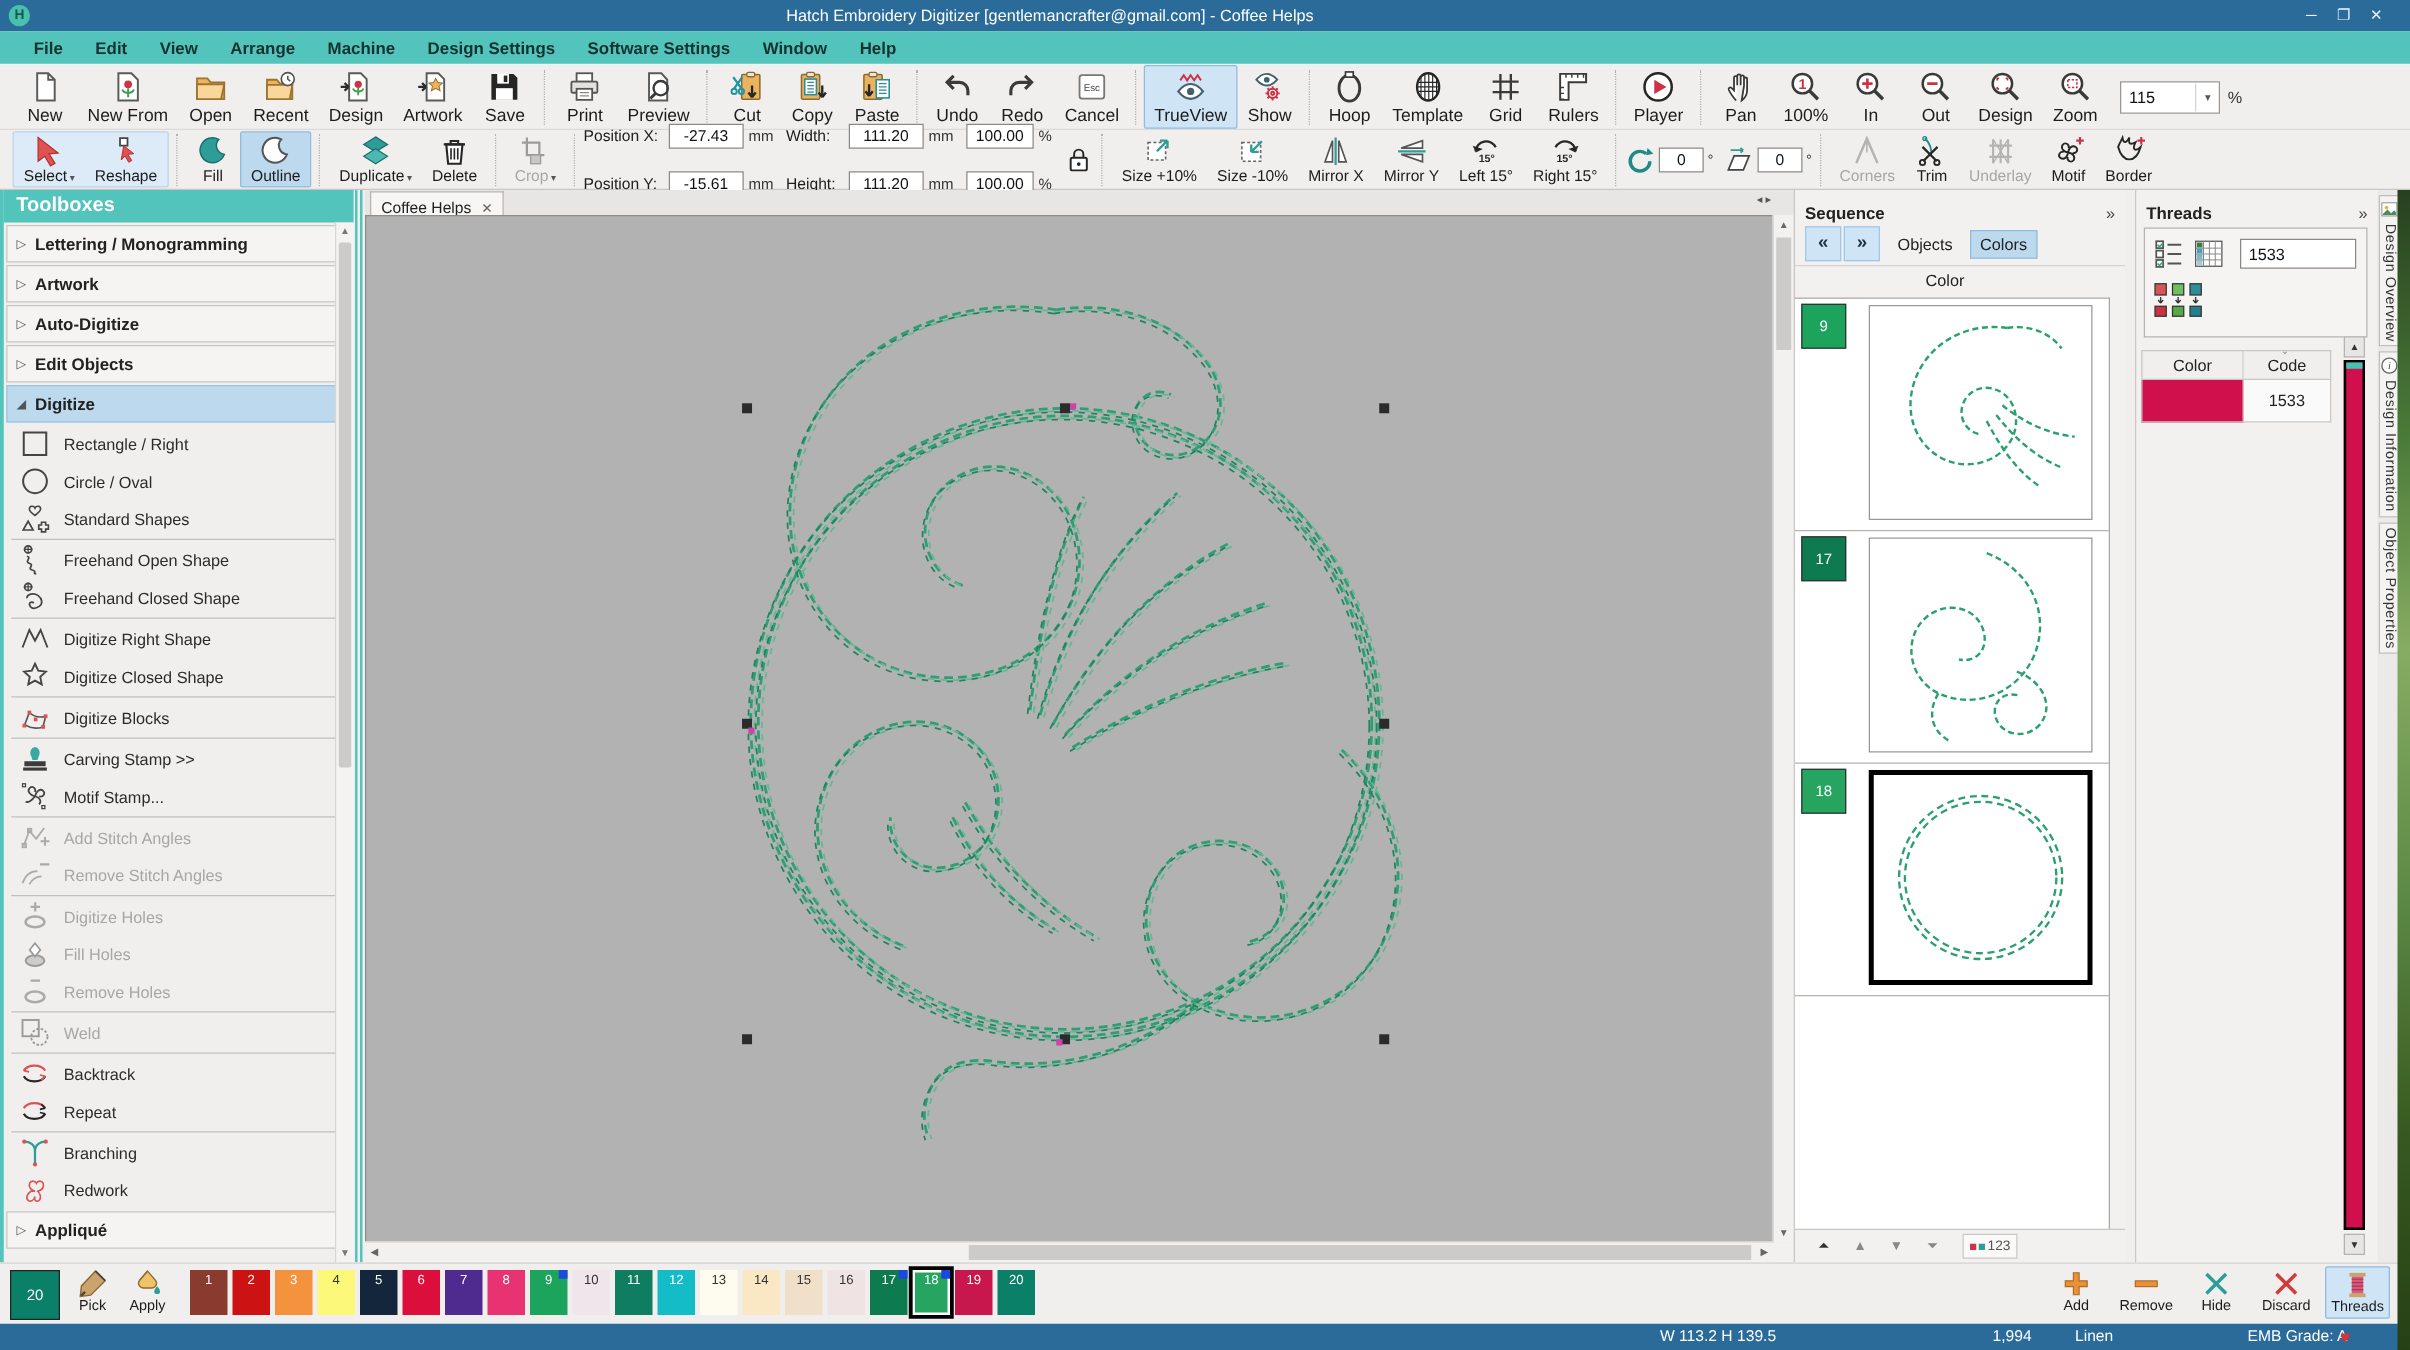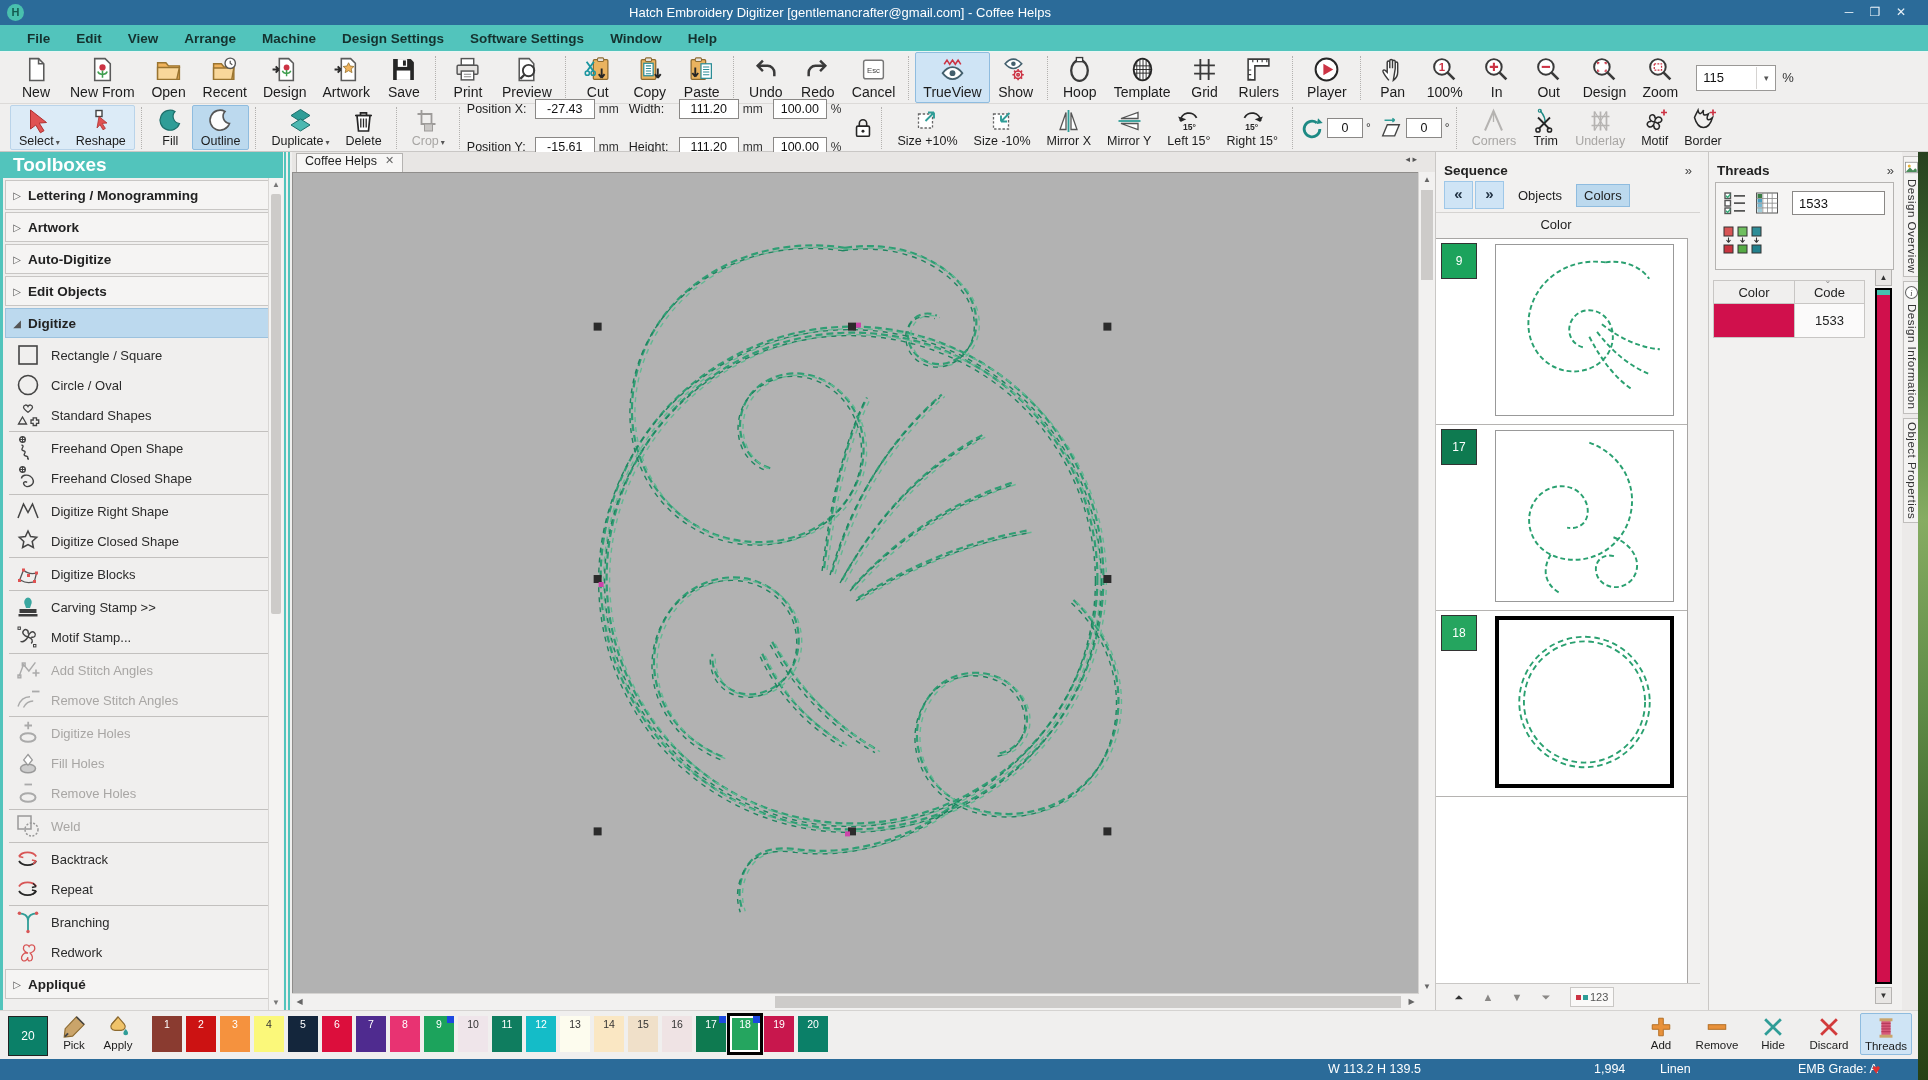--- a/index.html
+++ b/index.html
@@ -58,21 +58,21 @@
     display:flex;align-items:center;justify-content:center;color:#111;}
   .unit{font-size:12px;color:#333;}
   .sm-ic svg{width:24px;height:28px;display:block;}
   .degbox{display:flex;align-items:center;gap:3px;}
 
   
   .main{position:absolute;left:0;top:152px;width:1928px;height:858px;}
 
   
   .sidebar{position:absolute;left:0;top:0;width:283px;height:858px;background:#f0efee;border-left:3px solid #52c4bc;box-sizing:border-box;}
-  .tb-header{height:26px;background:#52c4bc;color:#fff;font-size:19px;font-weight:bold;
+  .tb-header{height:26px;background:#52c4bc;color:#fff;font-size:16px;font-weight:bold;
     line-height:26px;padding-left:10px;}
   .tbx-section{margin:2px 14px 2px 2px;border:1px solid #c8c6c4;background:#f5f4f3;height:28px;
     display:flex;align-items:center;font-size:13.5px;font-weight:bold;color:#222;}
   .tbx-section .arr{width:22px;text-align:center;font-size:10px;color:#555;}
   .tbx-section.expanded{background:#bcd9ee;border-color:#9cc2de;}
   .tbx-item{height:30px;display:flex;align-items:center;font-size:13px;color:#2b2b2b;padding-left:12px;}
   .tbx-item .ic{width:26px;height:26px;margin-right:10px;}
   .tbx-item .ic svg{width:26px;height:26px;display:block;}
   .tbx-item.disabled{color:#a8a6a4;}
   .tbx-div{border-top:1px solid #c2c0be;margin:1px 10px 1px 6px;}
@@ -82,21 +82,21 @@
   .side-scroll .sarr.dn{position:absolute;bottom:0;left:0;right:0;}
 
   .v-divider{position:absolute;left:283px;top:0;width:9px;height:858px;background:#f0efee;}
   .v-divider:before,.v-divider:after{content:"";position:absolute;top:0;bottom:0;width:2px;background:#52c4bc;}
   .v-divider:before{left:1px}.v-divider:after{left:5px}
 
   
   .canvas-wrap{position:absolute;left:292px;top:0;width:1143px;height:858px;background:#e8e6e4;}
   .tabbar{position:absolute;left:0;top:0;right:0;height:20px;background:#e8e6e4;border-bottom:1px solid #c9c7c5;}
   .doc-tab{position:absolute;left:4px;top:1px;height:19px;background:#f7f6f5;border:1px solid #b5b3b1;
-    border-bottom:none;display:flex;align-items:flex-start;padding:0 8px;font-size:12.5px;color:#222;}
+    border-bottom:none;display:flex;align-items:flex-end;padding:0 8px;font-size:12.5px;color:#222;}
   .doc-tab .x{margin-left:8px;color:#666;font-size:11px;}
   .tab-arrows{position:absolute;right:18px;top:2px;font-size:9px;color:#555;}
   .canvas{position:absolute;left:0;top:20px;right:16px;bottom:16px;background:#b2b2b2;border:1px solid #8f8d8b;box-sizing:border-box;}
   .canvas svg{width:100%;height:100%;display:block;}
   .vscroll{position:absolute;right:0;top:20px;bottom:16px;width:16px;background:#f2f1f0;border-left:1px solid #d5d3d1;}
   .vscroll .a{height:15px;text-align:center;font-size:8px;color:#666;line-height:15px;}
   .vscroll .a.dn{position:absolute;bottom:0;left:0;right:0;}
   .vscroll .th{position:absolute;left:2px;right:2px;top:18px;height:90px;background:#cdcbc9;}
   .hscroll{position:absolute;left:0;bottom:0;right:16px;height:16px;background:#f2f1f0;border-top:1px solid #d5d3d1;}
   .hscroll .a{position:absolute;top:0;width:15px;height:15px;text-align:center;font-size:8px;color:#666;line-height:15px;}
@@ -797,21 +797,21 @@
           <div class="tbx-section expanded">
             <span class="arr">◢</span>
             <span>Digitize</span>
           </div>
           <div class="tbx-item">
             <span class="ic">
               <svg viewBox="0 0 26 26">
                 <rect x="4" y="4" width="18" height="18" fill="none" stroke="#444" stroke-width="1.6"></rect>
               </svg>
             </span>
-            <span>Rectangle / Square</span>
+            <span>Rectangle / Right</span>
           </div>
           <div class="tbx-item">
             <span class="ic">
               <svg viewBox="0 0 26 26">
                 <circle cx="13" cy="13" r="9.5" fill="none" stroke="#444" stroke-width="1.6"></circle>
               </svg>
             </span>
             <span>Circle / Oval</span>
           </div>
           <div class="tbx-item">

